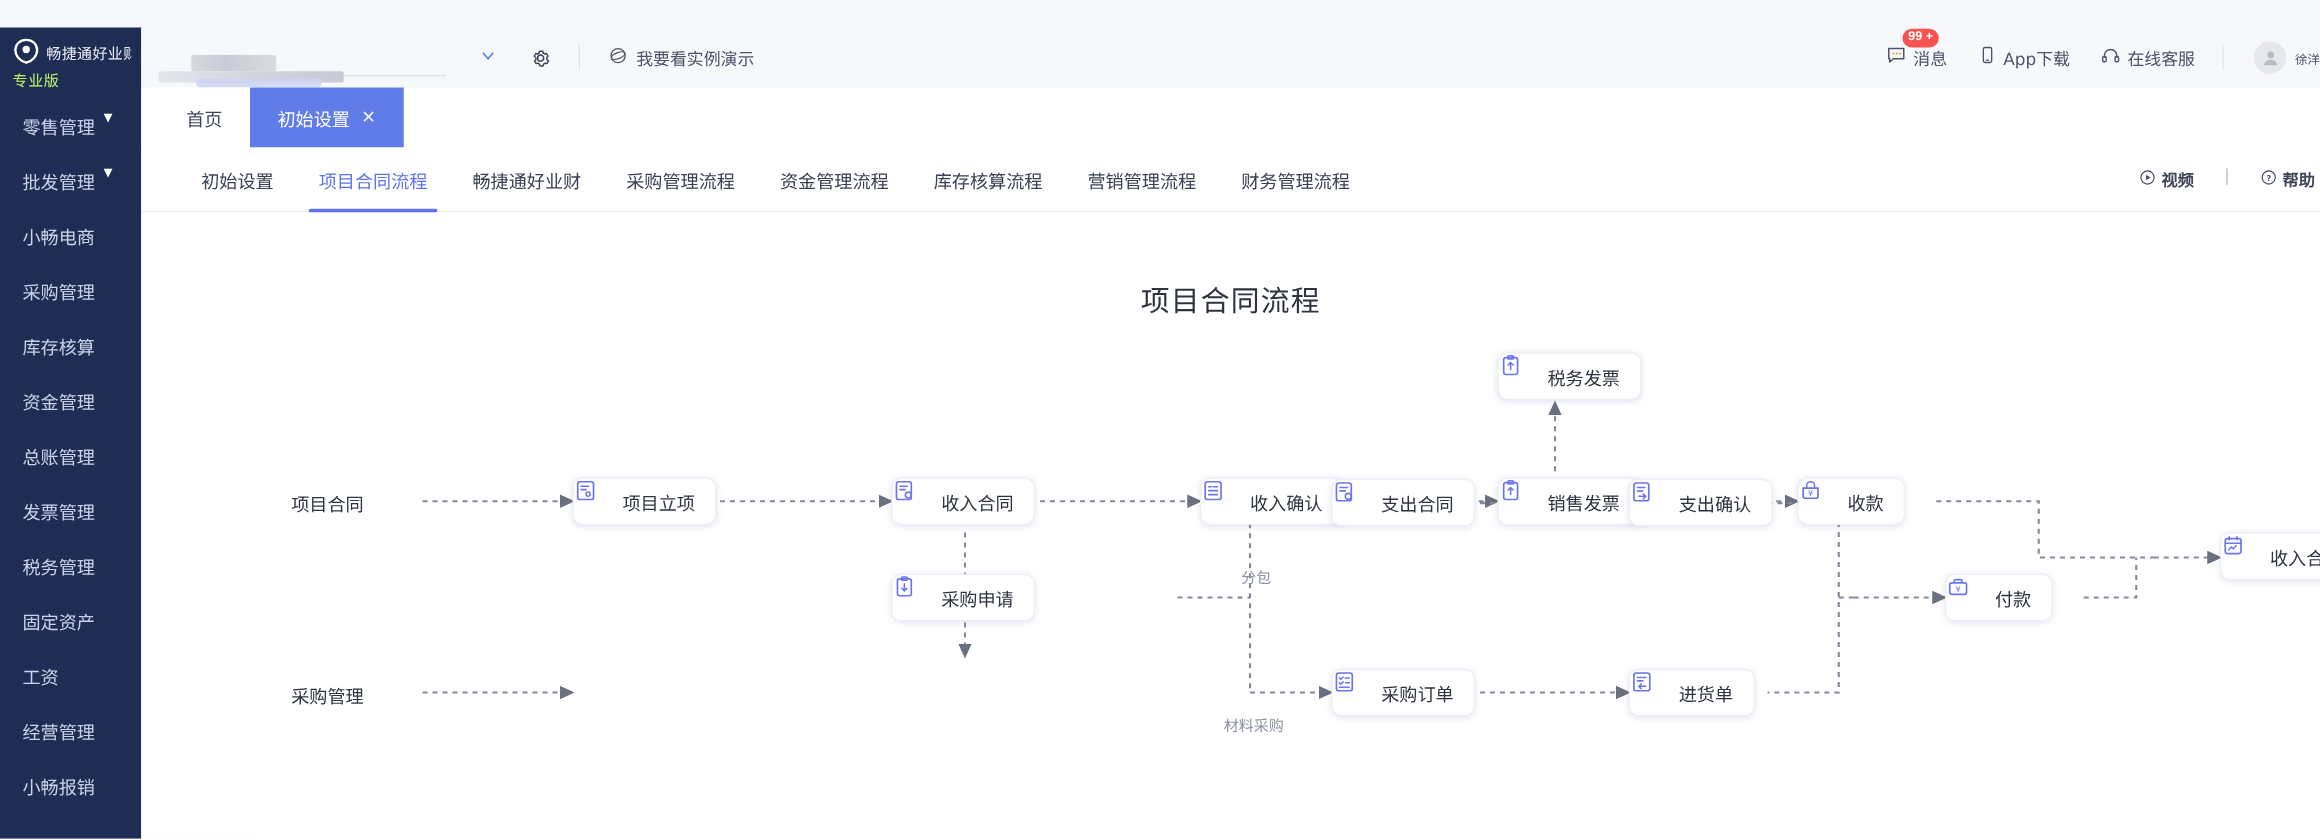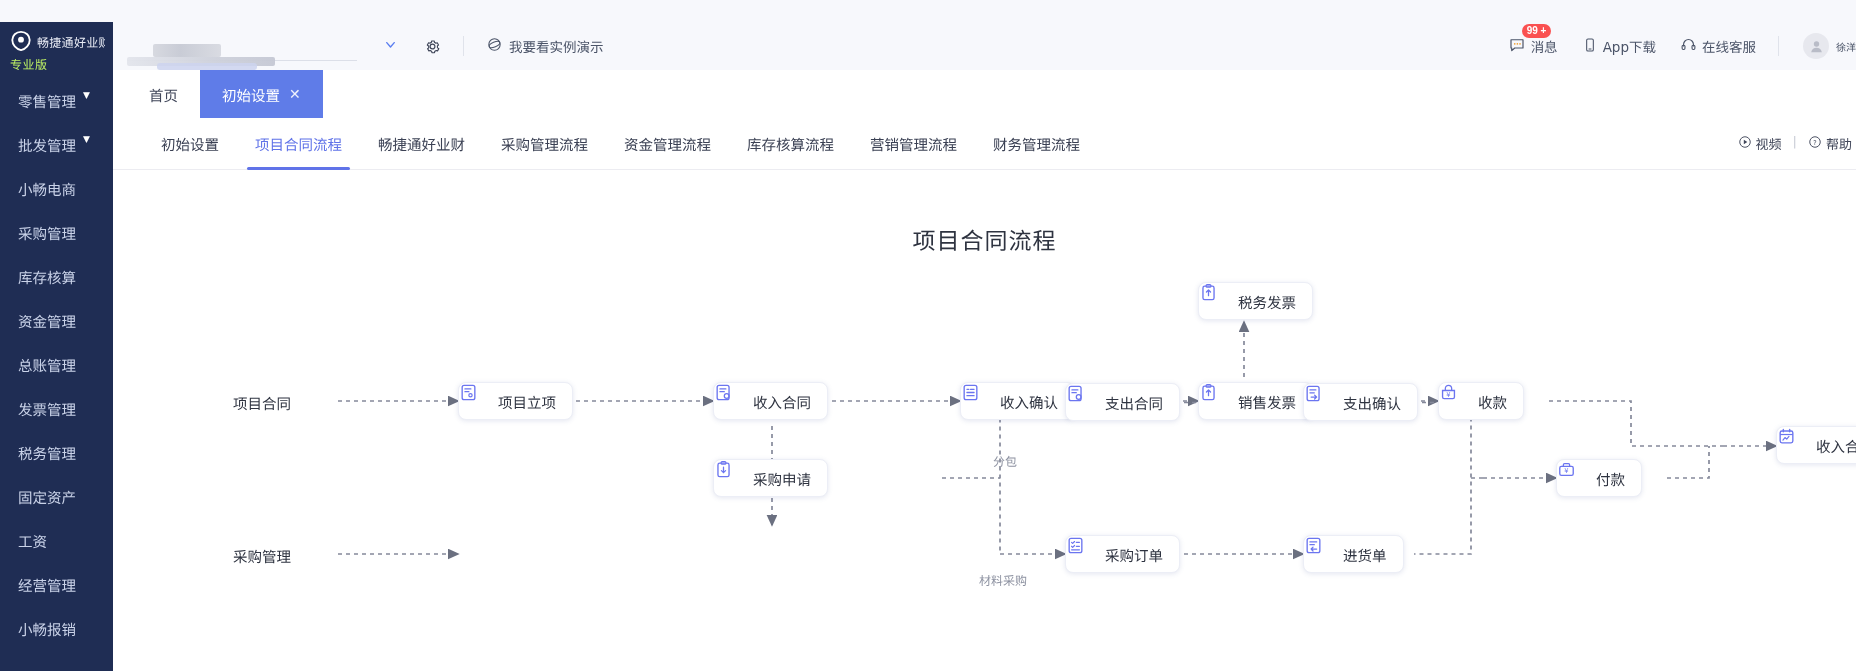--- a/index.html
+++ b/index.html
@@ -127,22 +127,22 @@
     padding: 0 18px; font-size: 14.5px; color: #3b4154; cursor: pointer;
     white-space: nowrap; font-family: "DejaVu Sans", sans-serif;
   }
   .mtab.active { color: #6073e8; }
   .mtab.active::after {
     content: ""; position: absolute; left: 10px; right: 10px; bottom: 0;
     height: 3px; background: #6073e8; border-radius: 2px;
   }
   .tabstrip-right {
     margin-left: auto; display: flex; align-items: flex-start;
-    gap: 11px; padding-right: 4px; font-size: 13px; color: #41475a;
-    font-family: "DejaVu Sans", sans-serif; white-space: nowrap;
+    gap: 24px; padding-right: 4px; font-size: 13px; color: #41475a;
+    font-family: "DejaVu Sans", sans-serif; white-space: nowrap; font-weight: bold;
   }
   .tsr-link { display: flex; align-items: center; gap: 4px; cursor: pointer; }
   .tsr-sep { color: #c9ccd6; }
 
   
   .canvas {
     position: absolute; left: 113px; top: 170px; right: 0; bottom: 0;
     background: #ffffff; overflow: hidden;
   }
   .page-title {

